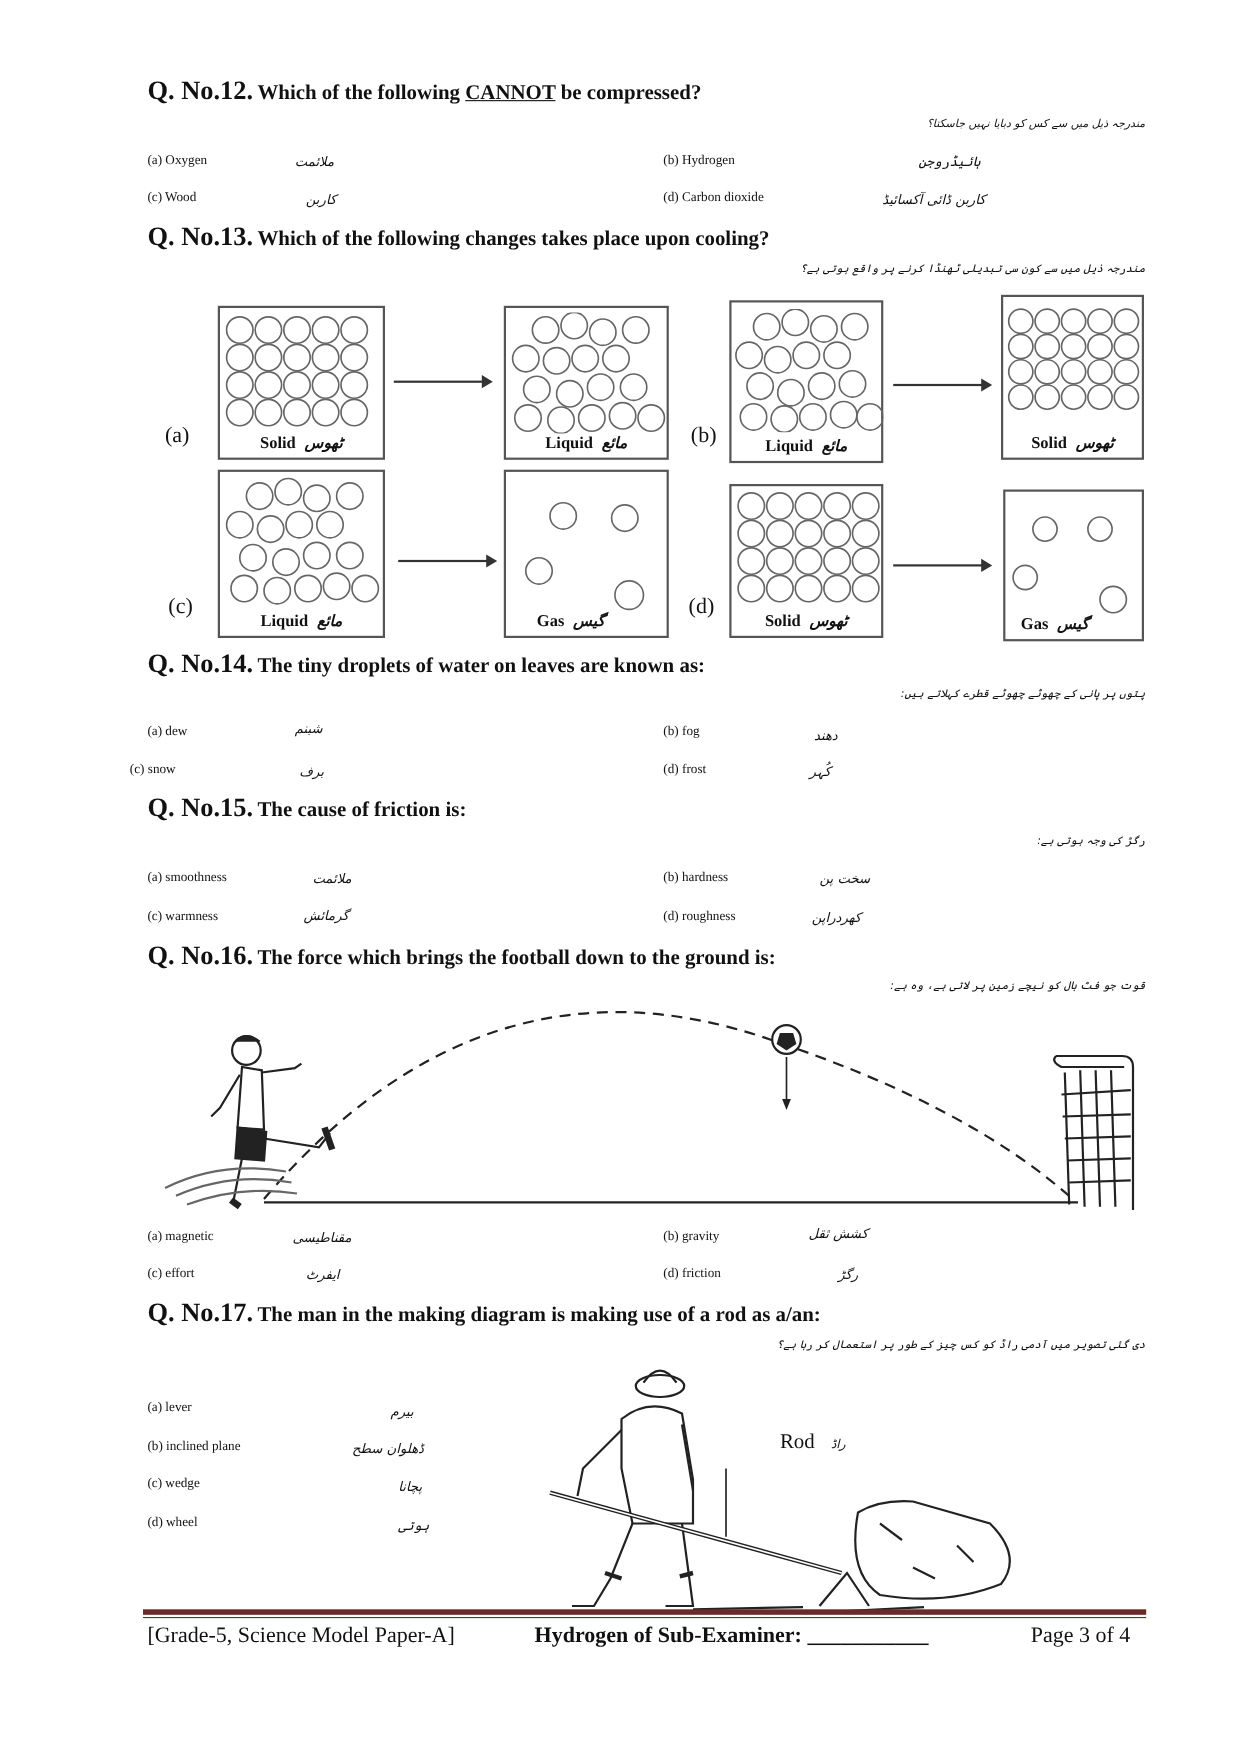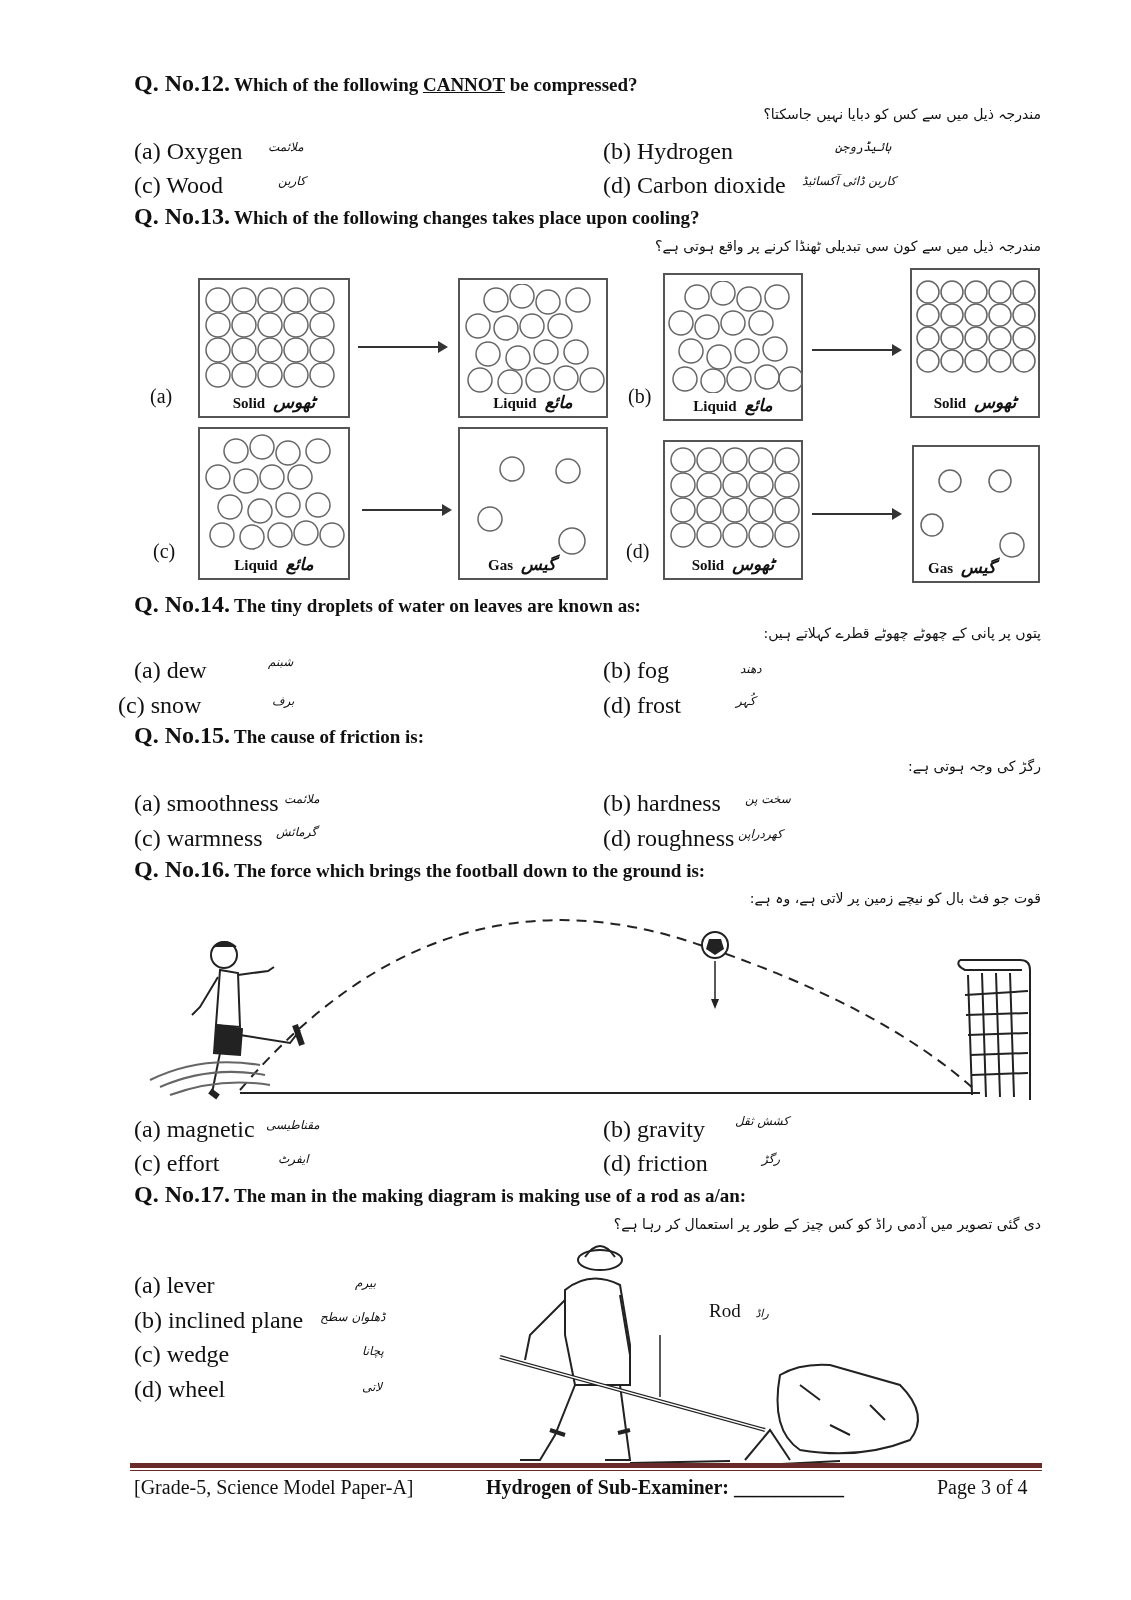--- a/index.html
+++ b/index.html
@@ -3,28 +3,28 @@
 <meta charset="utf-8">
 <style>
   html, body { margin: 0; padding: 0; background: #ffffff; }
   body { width: 1131px; height: 1600px; position: relative; overflow: hidden;
          font-family: "Liberation Serif", serif; color: #111; }
   .abs { position: absolute; margin-left: 47px; }
   .qhead { position: absolute; left: 134px; font-weight: bold; white-space: nowrap; }
   .qhead .qno { font-size: 24px; }
   .qhead .qtxt { font-size: 19px; }
   .qhead u { text-decoration: underline; }
-  .urdu { position: absolute; right: 90px; font-family: "DejaVu Sans", sans-serif; font-size: 14px;
-          direction: rtl; white-space: nowrap; }
-  .opt { position: absolute; font-size: 24px; white-space: nowrap; }
+  .urdu { position: absolute; right: 90px; font-family: "DejaVu Sans", sans-serif; font-size: 10px;
+          direction: rtl; font-style: italic; white-space: nowrap; }
+  .opt { position: absolute; font-size: 12px; white-space: nowrap; }
   .opt-urdu { position: absolute; font-family: "DejaVu Sans", sans-serif; font-size: 12px; font-style: italic; direction: rtl; white-space: nowrap; }
   .box { position: absolute; border: 2px solid #555; background: #fff; box-sizing: border-box; }
   .box-label { position: absolute; bottom: 4px; left: 0; right: 0; text-align: center;
                font-weight: bold; font-size: 15px; }
-  .box-label .ur { font-family: "DejaVu Sans", sans-serif; font-size: 17px; font-style: italic; margin-left: 8px; }
+  .box-label .ur { font-family: "DejaVu Sans", sans-serif; font-size: 14px; font-style: italic; margin-left: 8px; }
   .panel-letter { position: absolute; font-size: 20px; }
   .arrow { position: absolute; height: 2px; background: #333; }
   .arrow::after { content: ""; position: absolute; right: -2px; top: -5px;
                   border-left: 10px solid #333; border-top: 6px solid transparent; border-bottom: 6px solid transparent; }
   svg { position: absolute; }
   .footer-bar1 { position: absolute; left: 130px; width: 912px; top: 1463px; height: 5px; background: #6b2a2a; }
   .footer-bar2 { position: absolute; left: 130px; width: 912px; top: 1470px; height: 1px; background: #6b2a2a; }
   .footer-text { position: absolute; top: 1476px; font-size: 20px; white-space: nowrap; }
 </style>
 </head>
@@ -324,21 +324,21 @@
 </div>
 <div class="urdu" style="top:1216px">دی گئی تصویر میں آدمی راڈ کو کس چیز کے طور پر استعمال کر رہا ہے؟</div>
 
 <div class="opt" style="left:134px;top:1272px">(a) lever</div>
 <div class="opt-urdu" style="left:355px;top:1276px">بیرم</div>
 <div class="opt" style="left:134px;top:1307px">(b) inclined plane</div>
 <div class="opt-urdu" style="left:320px;top:1310px">ڈھلوان سطح</div>
 <div class="opt" style="left:134px;top:1341px">(c) wedge</div>
 <div class="opt-urdu" style="left:362px;top:1344px">پچانا</div>
 <div class="opt" style="left:134px;top:1376px">(d) wheel</div>
-<div class="opt-urdu" style="left:362px;top:1380px">لاتی</div>
+<div class="opt-urdu" style="left:362px;top:1380px">ہوتی</div>
 
 <svg width="460" height="230" viewBox="0 0 460 230" style="left:480px;top:1235px">
   <g stroke="#222" stroke-width="2" fill="none">
 
     <ellipse cx="120" cy="25" rx="22" ry="10" fill="#fff"></ellipse>
     <path d="M105 22 Q120 0 135 22"></path>
     <path d="M85 55 Q110 35 140 50 L150 110 L150 150 L95 150 L85 100 Z" fill="#fff"></path>
     <path d="M85 65 L50 100 L45 125"></path>
     <path d="M140 60 L150 120"></path>
     <path d="M95 150 L75 200 L60 225 L40 225"></path>

